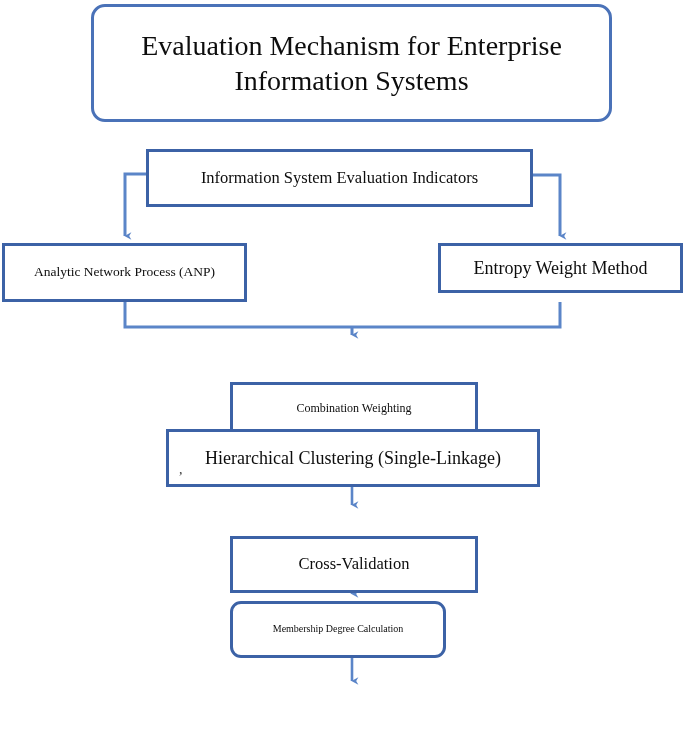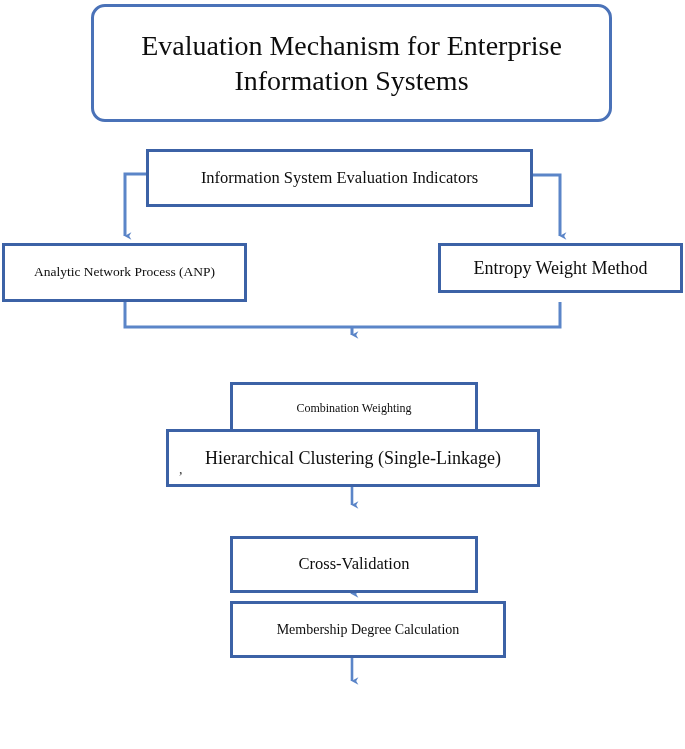--- a/index.html
+++ b/index.html
@@ -46,21 +46,21 @@
   
   #node-title      { left: 67px;  top: 4px;   width: 521px; height: 118px; font-size: 28px; }
   #node-title .txt { padding: 0 26px; }
 
   #node-indicators { left: 146px; top: 149px; width: 387px; height: 58px; font-size: 16.5px; }
   #node-anp        { left: 2px;   top: 243px; width: 245px; height: 59px; font-size: 13.5px; text-align: right; }
   #node-entropy    { left: 438px; top: 243px; width: 245px; height: 50px; font-size: 18px; }
   #node-combo      { left: 230px; top: 342px; width: 248px; height: 53px; font-size: 12px; margin-top: 40px; }
   #node-hier       { left: 166px; top: 429px; width: 374px; height: 58px; font-size: 18px; }
   #node-cross      { left: 230px; top: 536px; width: 248px; height: 57px; font-size: 16.5px; }
-  #node-member     { left: 230px; top: 601px; width: 276px; height: 57px; font-size: 14px; }
+  #node-member     { left: 230px; top: 601px; width: 216px; height: 57px; font-size: 10px; border-radius: 11px; }
   #node-comp       { left: 230px; top: 688px; width: 248px; height: 57px; font-size: 16.5px; }
 
   .leading-mark {
     position: absolute;
     left: 179px;
     top: 462px;
     font-size: 14px;
     color: #3a3a3a;
     z-index: 3;
   }

